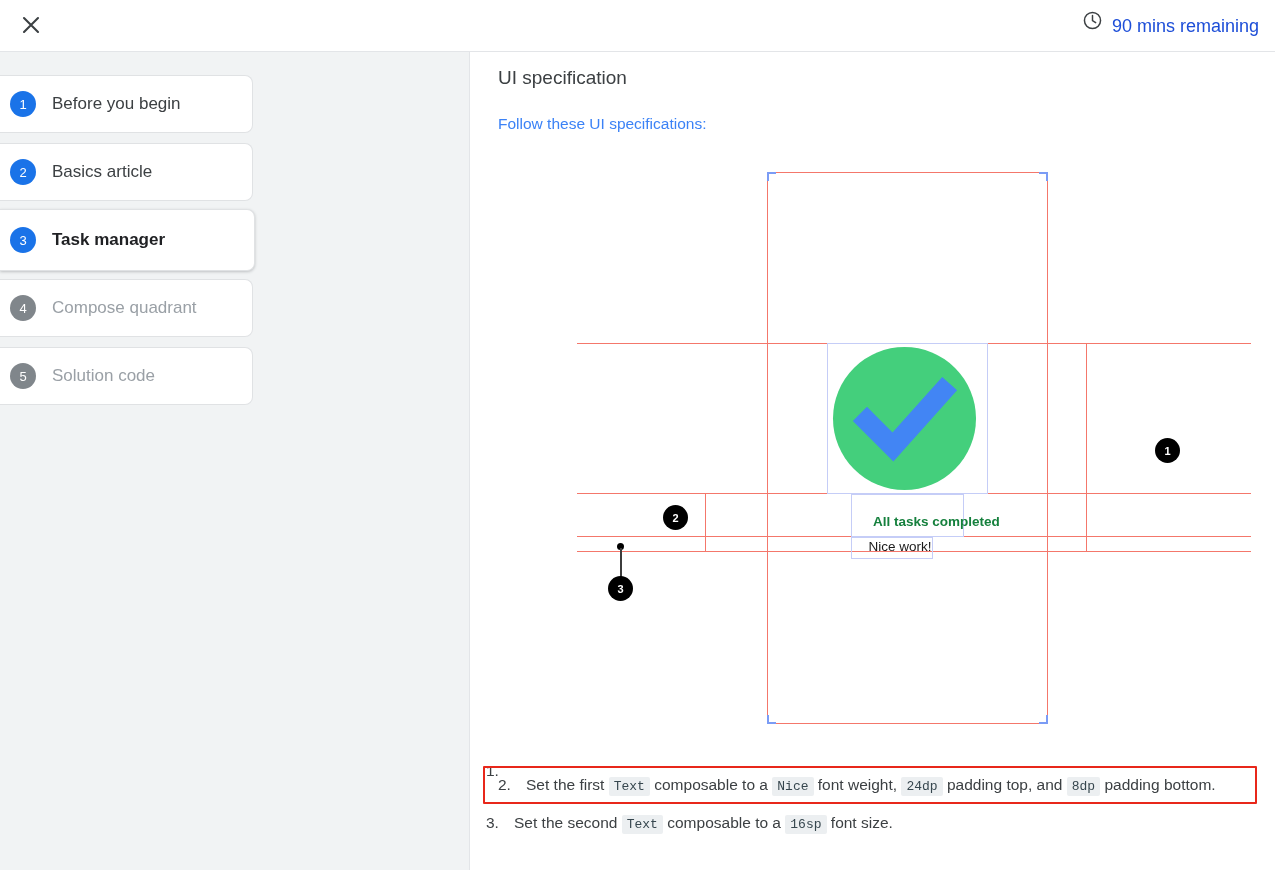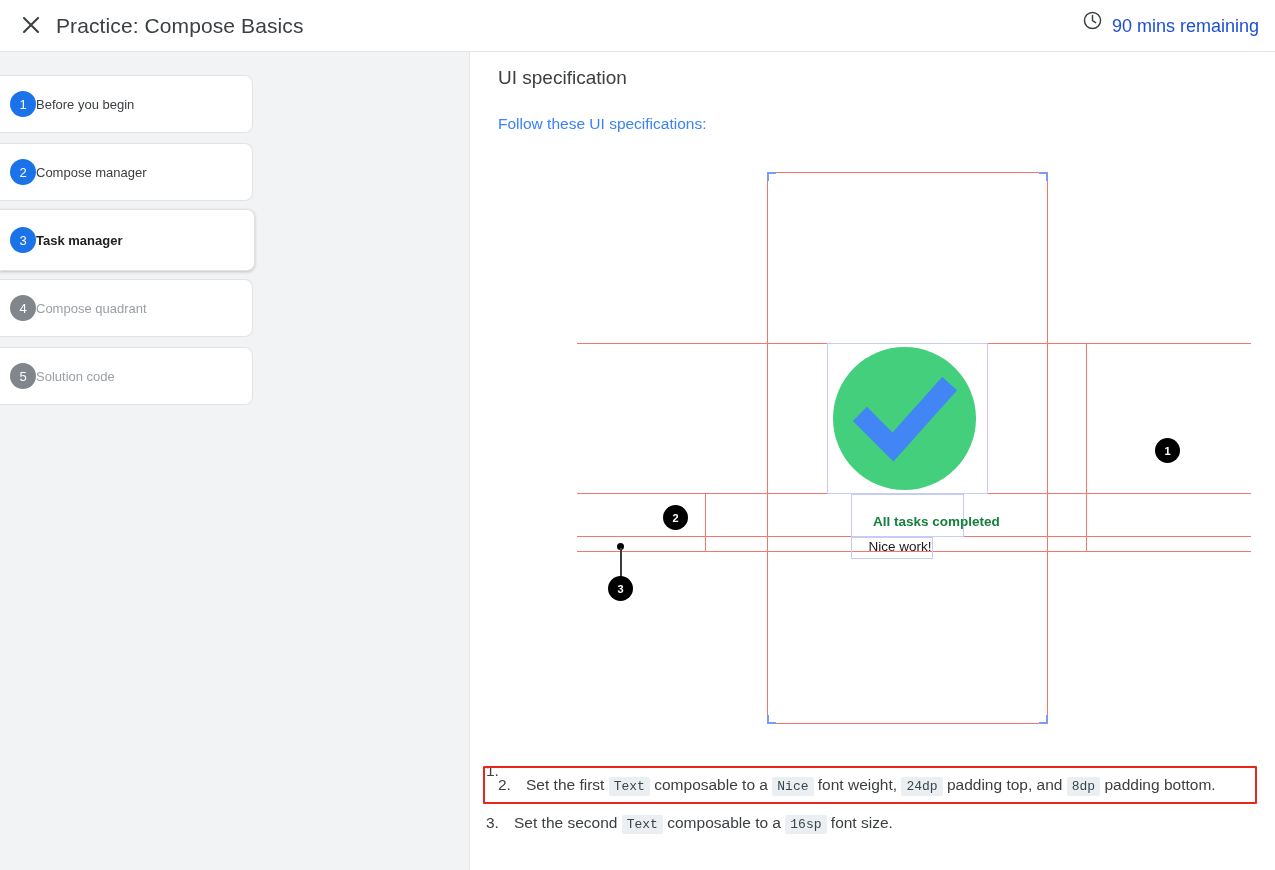--- a/index.html
+++ b/index.html
@@ -63,21 +63,21 @@
   }
   .step-badge {
     width: 26px; height: 26px; border-radius: 50%;
     background: #1a73e8; color: #ffffff;
     font-size: 13px; font-weight: 500;
     display: flex; align-items: center; justify-content: center;
     flex: none;
   }
   .step-badge.muted { background: #80868b; }
   .step-label {
-    font-size: 13px; color: #3c4043;
+    margin-left: 16px; font-size: 17px; color: #3c4043;
     white-space: nowrap;
   }
   .step-label.bold { font-weight: bold; color: #202124; }
   .step-label.muted { color: #9aa0a6; }
 
   
   .main {
     position: absolute; left: 471px; top: 52px;
     width: 804px; height: 818px;
     background: #ffffff; overflow: hidden;
@@ -179,40 +179,39 @@
 <body>
 
 <div class="topbar">
   <div class="close-btn">
     <span>
       <svg width="20" height="20" viewBox="0 0 20 20">
         <path d="M3 3 L17 17 M17 3 L3 17" stroke="#3c4043" stroke-width="2.1" stroke-linecap="round"></path>
       </svg>
     </span>
   </div>
-  <div class="app-title">Practice: Compose Basics</div>
   <div class="timer">
     <span>
       <svg width="21" height="21" viewBox="0 0 24 24">
         <circle cx="12" cy="12" r="9.2" fill="none" stroke="#3c4043" stroke-width="1.7"></circle>
         <path d="M12 6.3 V12 L15.6 14.4" fill="none" stroke="#3c4043" stroke-width="1.7" stroke-linecap="round"></path>
       </svg>
     </span>
     <span class="timer-text">90 mins remaining</span>
   </div>
 </div>
 
 <div class="sidebar">
   <div class="step" style="top:23px">
     <span class="step-badge">1</span>
     <span class="step-label">Before you begin</span>
   </div>
   <div class="step" style="top:91px">
     <span class="step-badge">2</span>
-    <span class="step-label">Compose manager</span>
+    <span class="step-label">Basics article</span>
   </div>
   <div class="step active" style="top:157px">
     <span class="step-badge">3</span>
     <span class="step-label bold">Task manager</span>
   </div>
   <div class="step" style="top:227px">
     <span class="step-badge muted">4</span>
     <span class="step-label muted">Compose quadrant</span>
   </div>
   <div class="step" style="top:295px">

